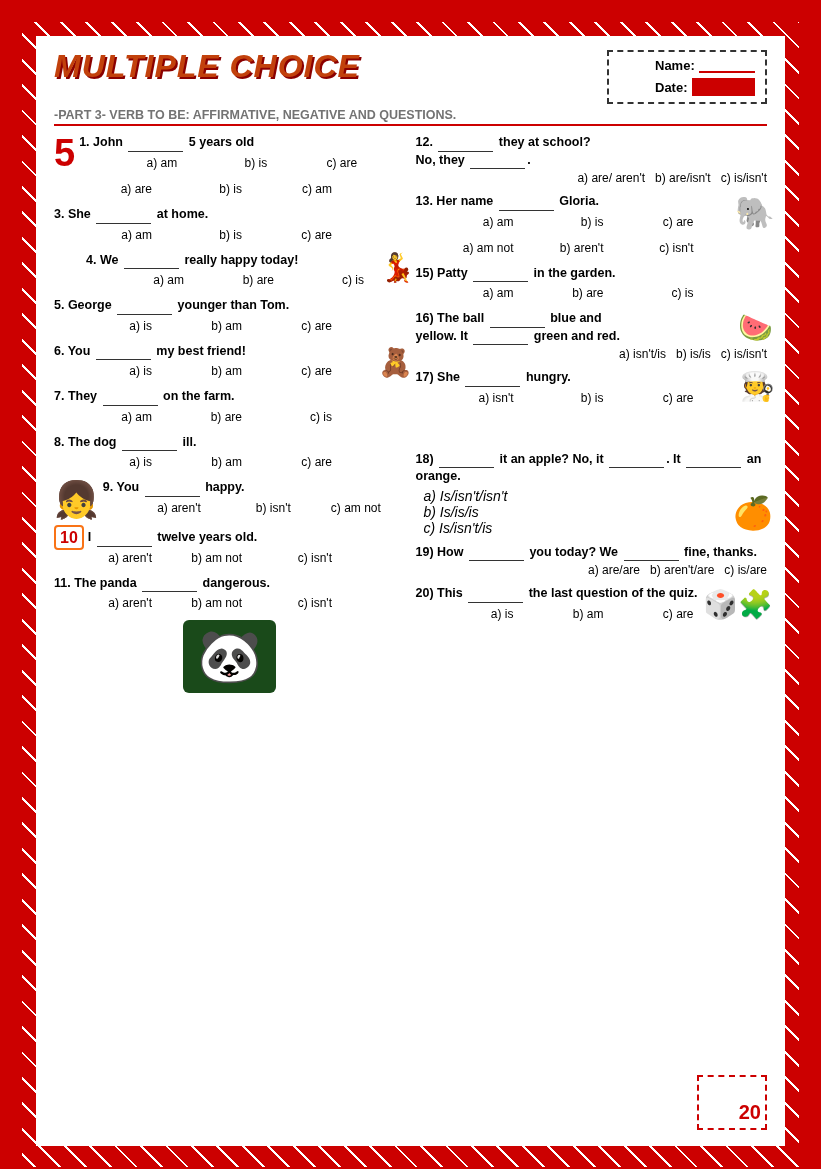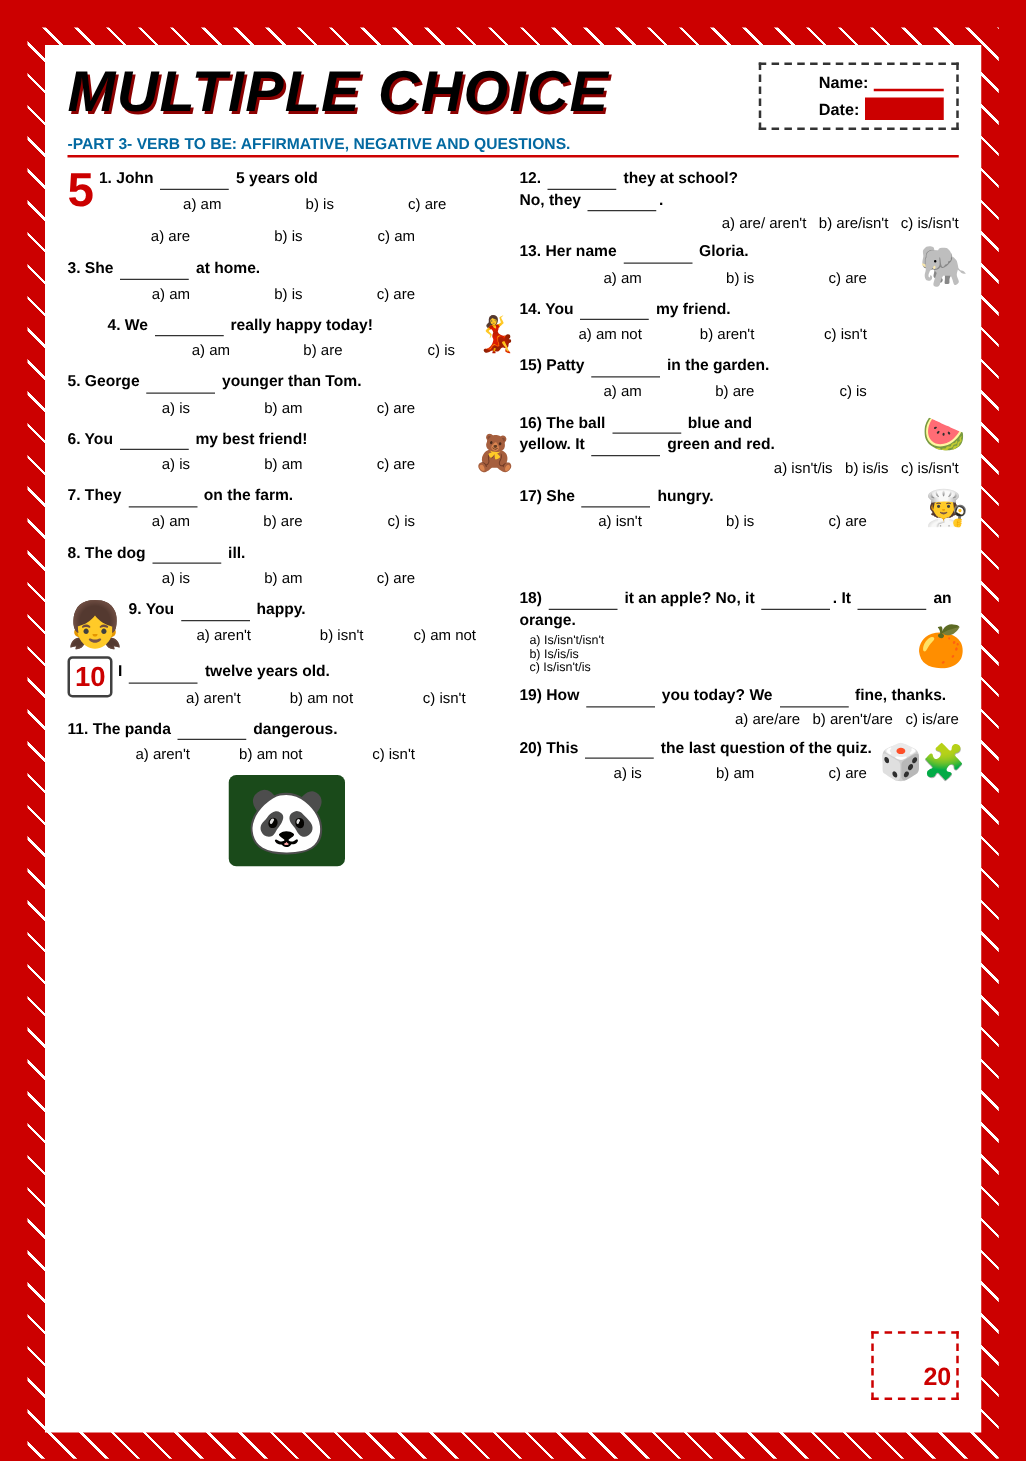--- a/index.html
+++ b/index.html
@@ -39,24 +39,24 @@
       min-height: 1110px;
       position: relative;
     }
     .header-area {
       display: flex;
       align-items: flex-start;
       justify-content: space-between;
       margin-bottom: 4px;
     }
     .title {
-      font-size: 46px;
+      font-size: 32px;
       font-weight: 900;
       font-style: italic;
-      color: #000000;
+      color: #c2410c;
       text-shadow: 2px 2px 0 #8b0000;
       letter-spacing: 1px;
       line-height: 1;
       font-family: Impact, Arial Black, sans-serif;
       text-transform: uppercase;
     }
     .name-date-box {
       border: 2px dashed #333;
       padding: 6px 10px;
       min-width: 160px;
@@ -70,21 +70,21 @@
     .name-date-box .nd-row:last-child { margin-bottom: 0; }
     .nd-label { font-weight: bold; margin-right: 4px; font-size: 13px; padding-left: 36px; }
     .nd-line {
       border-bottom: 2px solid #cc0000;
       flex: 1;
       height: 14px;
     }
     .subtitle {
       font-size: 12.5px;
       font-weight: bold;
-      color: #0369a1;
+      color: #737373;
       border-bottom: 2px solid #cc0000;
       padding-bottom: 2px;
       margin-bottom: 8px;
       margin-top: 2px;
     }
     .content-area {
       display: flex;
       gap: 10px;
     }
     .col-left {
@@ -132,21 +132,21 @@
       font-weight: 900;
       color: #cc0000;
       font-family: Impact, Arial Black, sans-serif;
       float: left;
       margin-right: 4px;
       line-height: 1;
     }
     .clearfix::after { content: ''; display: table; clear: both; }
     .score-box {
       position: absolute;
-      bottom: 26px;
+      bottom: 16px;
       right: 18px;
       border: 2px dashed #cc0000;
       width: 70px;
       height: 55px;
       display: flex;
       align-items: flex-end;
       justify-content: flex-end;
       padding: 4px;
     }
     .score-num {
@@ -272,21 +272,21 @@
               <div class="options-row">
                 <span class="option">a) aren't</span>
                 <span class="option">b) isn't</span>
                 <span class="option">c) am not</span>
               </div>
             </div>
           </div>
 
           <div class="question-block clearfix">
             <span style="float:left; margin-right:4px;">
-              <span style="font-size:22px; font-weight:900; color:#cc0000; font-family:Impact,sans-serif; border:2px solid #404040; padding:2px 4px; border-radius:4px;">10</span>
+              <span style="font-size:16px; font-weight:900; color:#cc0000; font-family:Impact,sans-serif; border:2px solid #f97316; padding:2px 4px; border-radius:4px;">10</span>
             </span>
             <div>
               <div class="question-text">I <span class="blank"></span> twelve years old.</div>
               <div class="options-row">
                 <span class="option">a) aren't</span>
                 <span class="option">b) am not</span>
                 <span class="option">c) isn't</span>
               </div>
             </div>
           </div>
@@ -320,21 +320,20 @@
               <span style="position:absolute; right:-8px; top:-2px; font-size:32px;">🐘</span>
             </div>
             <div class="options-row">
               <span class="option">a) am</span>
               <span class="option">b) is</span>
               <span class="option">c) are</span>
             </div>
           </div>
 
           <div class="question-block">
-            <div class="question-text">14. You <span class="blank"></span> my friend.</div>
             <div class="options-row">
               <span class="option">a) am not</span>
               <span class="option">b) aren't</span>
               <span class="option">c) isn't</span>
             </div>
           </div>
 
           <div class="question-block">
             <div class="question-text">15) Patty <span class="blank"></span> in the garden.</div>
             <div class="options-row">
@@ -361,21 +360,21 @@
               <span class="option">a) isn't</span>
               <span class="option">b) is</span>
               <span class="option">c) are</span>
             </div>
           </div>
 
           <div class="question-block" style="position:relative;margin-top:44px;">
             <div class="question-text">18) <span class="blank"></span> it an apple? No, it <span class="blank"></span>. It <span class="blank"></span> an orange.
               <span style="position:absolute; right:-6px; bottom:0; font-size:32px;">🍊</span>
             </div>
-            <div style="padding-left:8px; font-size:10px;">
+            <div style="padding-left:8px; font-size:14px;font-style:italic;">
               <div>a) Is/isn't/isn't</div>
               <div>b) Is/is/is</div>
               <div>c) Is/isn't/is</div>
             </div>
           </div>
 
           <div class="question-block">
             <div class="question-text">19) How <span class="blank"></span> you today?  We <span class="blank"></span> fine, thanks.</div>
             <div class="options-row" style="flex-direction:column;">
               <span>a) are/are&nbsp;&nbsp; b) aren't/are&nbsp;&nbsp; c) is/are</span>

